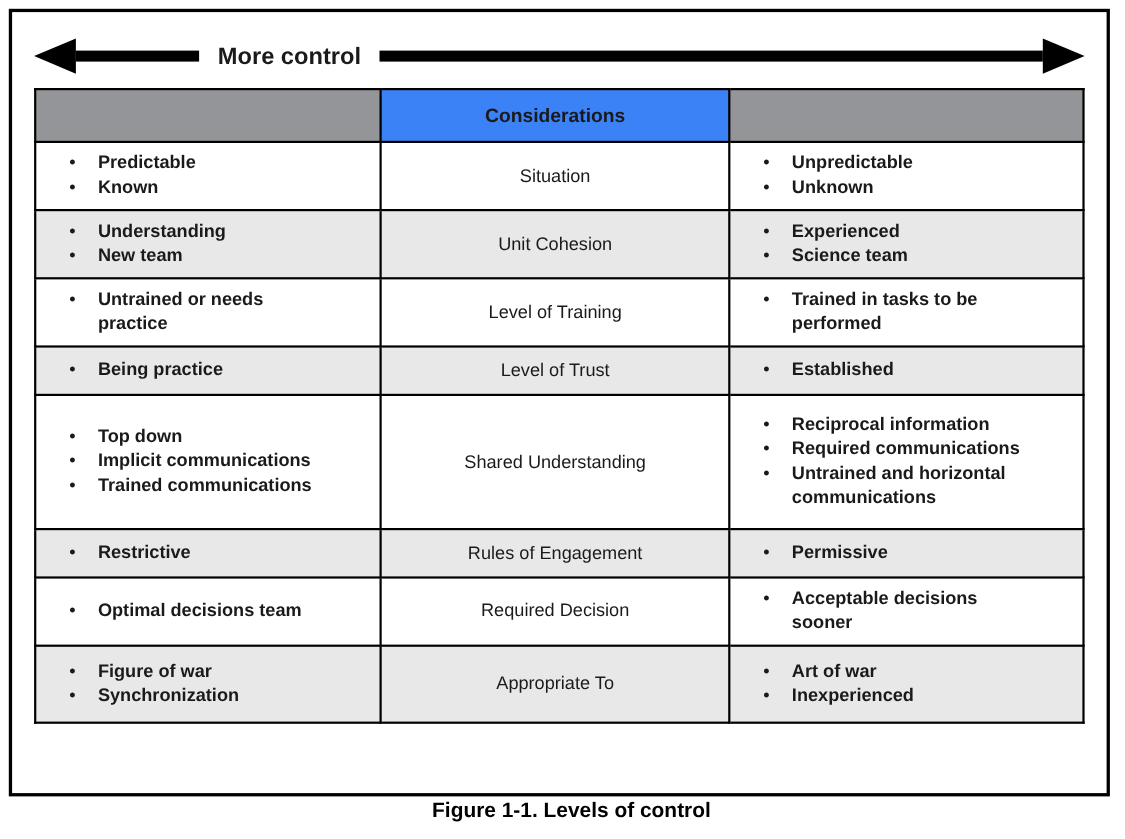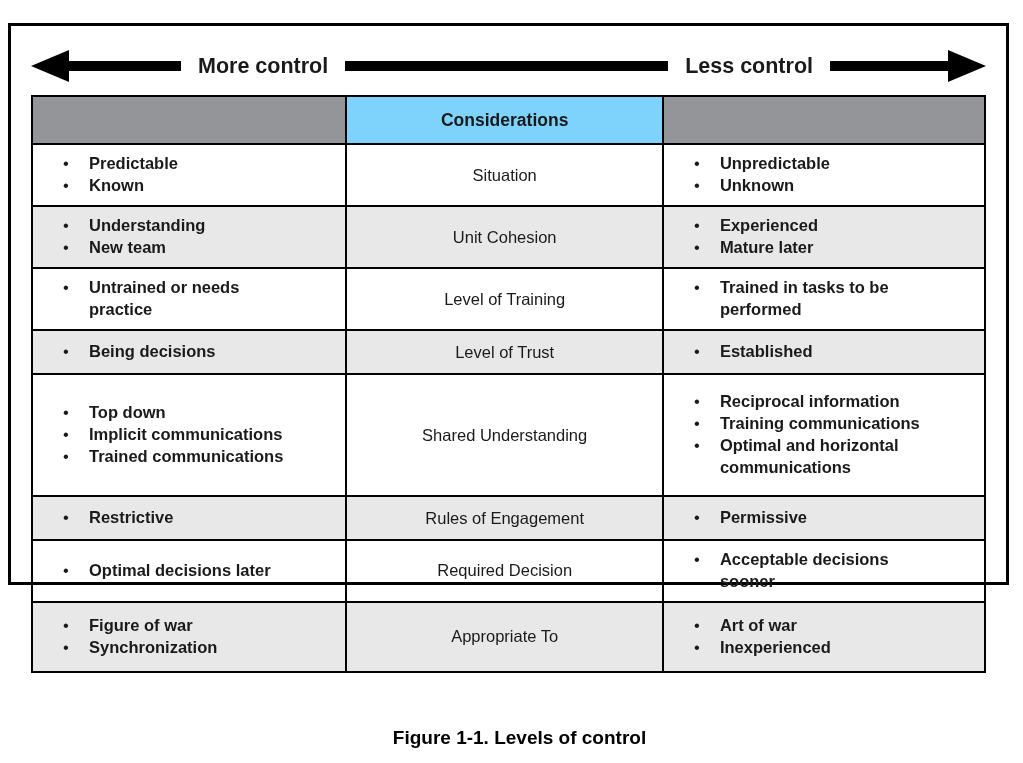--- a/index.html
+++ b/index.html
@@ -7,22 +7,22 @@
     margin: 0; padding: 0;
     width: 1023px; height: 763px;
     background: #ffffff;
     font-family: "Liberation Sans", sans-serif;
     color: #1a1a1a;
     position: relative;
     overflow: hidden;
   }
   .figure-box {
     position: absolute;
-    left: 8px; top: 23px;
-    width: 1001px; height: 562px;
+    left: 8px; top: 8px;
+    width: 1001px; height: 716px;
     border: 3px solid #000;
     background: #fff;
   }
   
   .spectrum {
     display: flex;
     align-items: center;
     margin: 20px 20px 0 20px;
     height: 40px;
   }
@@ -60,21 +60,21 @@
     width: calc(100% - 40px);
     margin: 9px 20px 0 20px;
   }
   .levels-table th, .levels-table td {
     border: 2px solid #000;
     vertical-align: middle;
     font-size: 16.5px;
   }
   th.gray-cell { background: #949598; }
   th.cons-head {
-    background: #7dd3fc;
+    background: #3b82f6;
     font-weight: bold;
     font-size: 17.5px;
     text-align: center;
   }
   tr.hdr th { height: 48px; }
   tr.alt td { background: #e8e8e8; }
   td.side { padding: 8px 8px 8px 30px; }
   td.cons { text-align: center; padding: 6px 6px; font-weight: normal; margin-left: 41px; }
   tr.h62  td { height: 62px; }
   tr.h44  td { height: 44px; }
@@ -101,21 +101,20 @@
 
 <div class="figure-box">
 
   <div class="spectrum">
     <div class="arrow-left">
       <span class="head-left"></span>
       <span class="shaft"></span>
     </div>
     <span class="spec-label">More control</span>
     <span class="mid-bar"></span>
-    <span class="spec-label">Less control</span>
     <div class="arrow-right">
       <span class="shaft"></span>
       <span class="head-right"></span>
     </div>
   </div>
 
   <table class="levels-table">
     <colgroup>
       <col style="width:33%">
         <col style="width:33.2%">
@@ -164,21 +163,21 @@
             </div>
       </td>
       <td class="cons">Unit Cohesion</td>
       <td class="side">
         <div class="bi">
               <span class="dot">•</span>
               <span class="bt">Experienced</span>
             </div>
         <div class="bi">
               <span class="dot">•</span>
-              <span class="bt">Mature later</span>
+              <span class="bt">Science team</span>
             </div>
       </td>
     </tr>
 
     <tr class="h62">
       <td class="side">
         <div class="bi">
               <span class="dot">•</span>
               <span class="bt">Untrained or needs
 practice</span>
@@ -191,21 +190,21 @@
               <span class="bt">Trained in tasks to be
 performed</span>
             </div>
       </td>
     </tr>
 
     <tr class="h44 alt">
       <td class="side">
         <div class="bi">
               <span class="dot">•</span>
-              <span class="bt">Being decisions</span>
+              <span class="bt">Being practice</span>
             </div>
       </td>
       <td class="cons">Level of Trust</td>
       <td class="side">
         <div class="bi">
               <span class="dot">•</span>
               <span class="bt">Established</span>
             </div>
       </td>
     </tr>
@@ -226,25 +225,25 @@
             </div>
       </td>
       <td class="cons">Shared Understanding</td>
       <td class="side">
         <div class="bi">
               <span class="dot">•</span>
               <span class="bt">Reciprocal information</span>
             </div>
         <div class="bi">
               <span class="dot">•</span>
-              <span class="bt">Training communications</span>
-            </div>
-        <div class="bi">
-              <span class="dot">•</span>
-              <span class="bt">Optimal and horizontal
+              <span class="bt">Required communications</span>
+            </div>
+        <div class="bi">
+              <span class="dot">•</span>
+              <span class="bt">Untrained and horizontal
 communications</span>
             </div>
       </td>
     </tr>
 
     <tr class="h44 alt">
       <td class="side">
         <div class="bi">
               <span class="dot">•</span>
               <span class="bt">Restrictive</span>
@@ -256,21 +255,21 @@
               <span class="dot">•</span>
               <span class="bt">Permissive</span>
             </div>
       </td>
     </tr>
 
     <tr class="h58">
       <td class="side">
         <div class="bi">
               <span class="dot">•</span>
-              <span class="bt">Optimal decisions later</span>
+              <span class="bt">Optimal decisions team</span>
             </div>
       </td>
       <td class="cons">Required Decision</td>
       <td class="side">
         <div class="bi">
               <span class="dot">•</span>
               <span class="bt">Acceptable decisions
 sooner</span>
             </div>
       </td>

